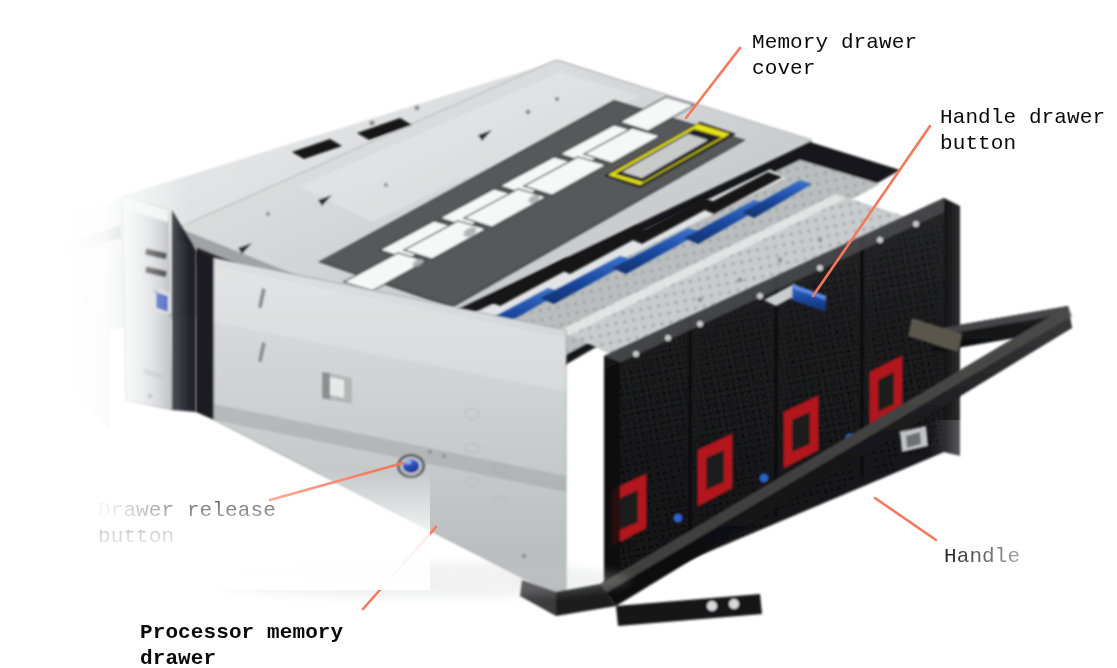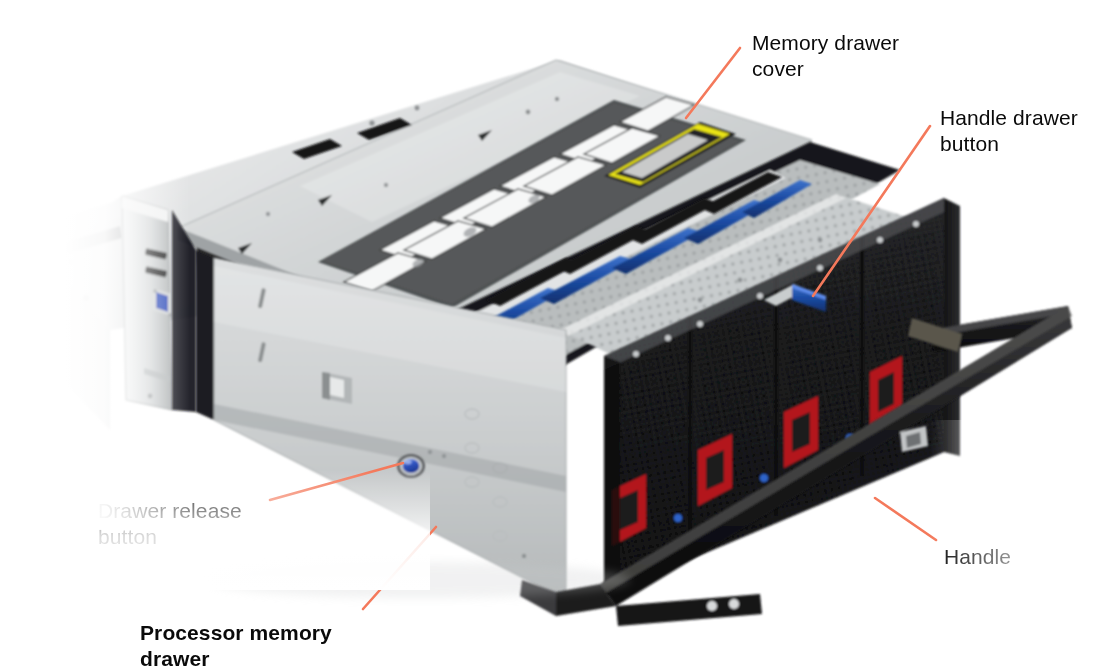--- a/index.html
+++ b/index.html
@@ -15,20 +15,21 @@
 
   
   .callout{
     position:absolute;
     color:#0a0a0a;
     font-size:21px;
     line-height:26px;
     letter-spacing:.1px;
     white-space:pre-line;
     font-weight:400;
+    font-family:Liberation Mono, monospace;
   }
   .callout.bold{font-weight:700;margin-top:16px;}
 
   
   #leaders{position:absolute;left:0;top:0;width:1117px;height:668px;pointer-events:none;}
 
   
   #photo{position:absolute;left:0;top:0;width:1117px;height:668px;} 
 
   

